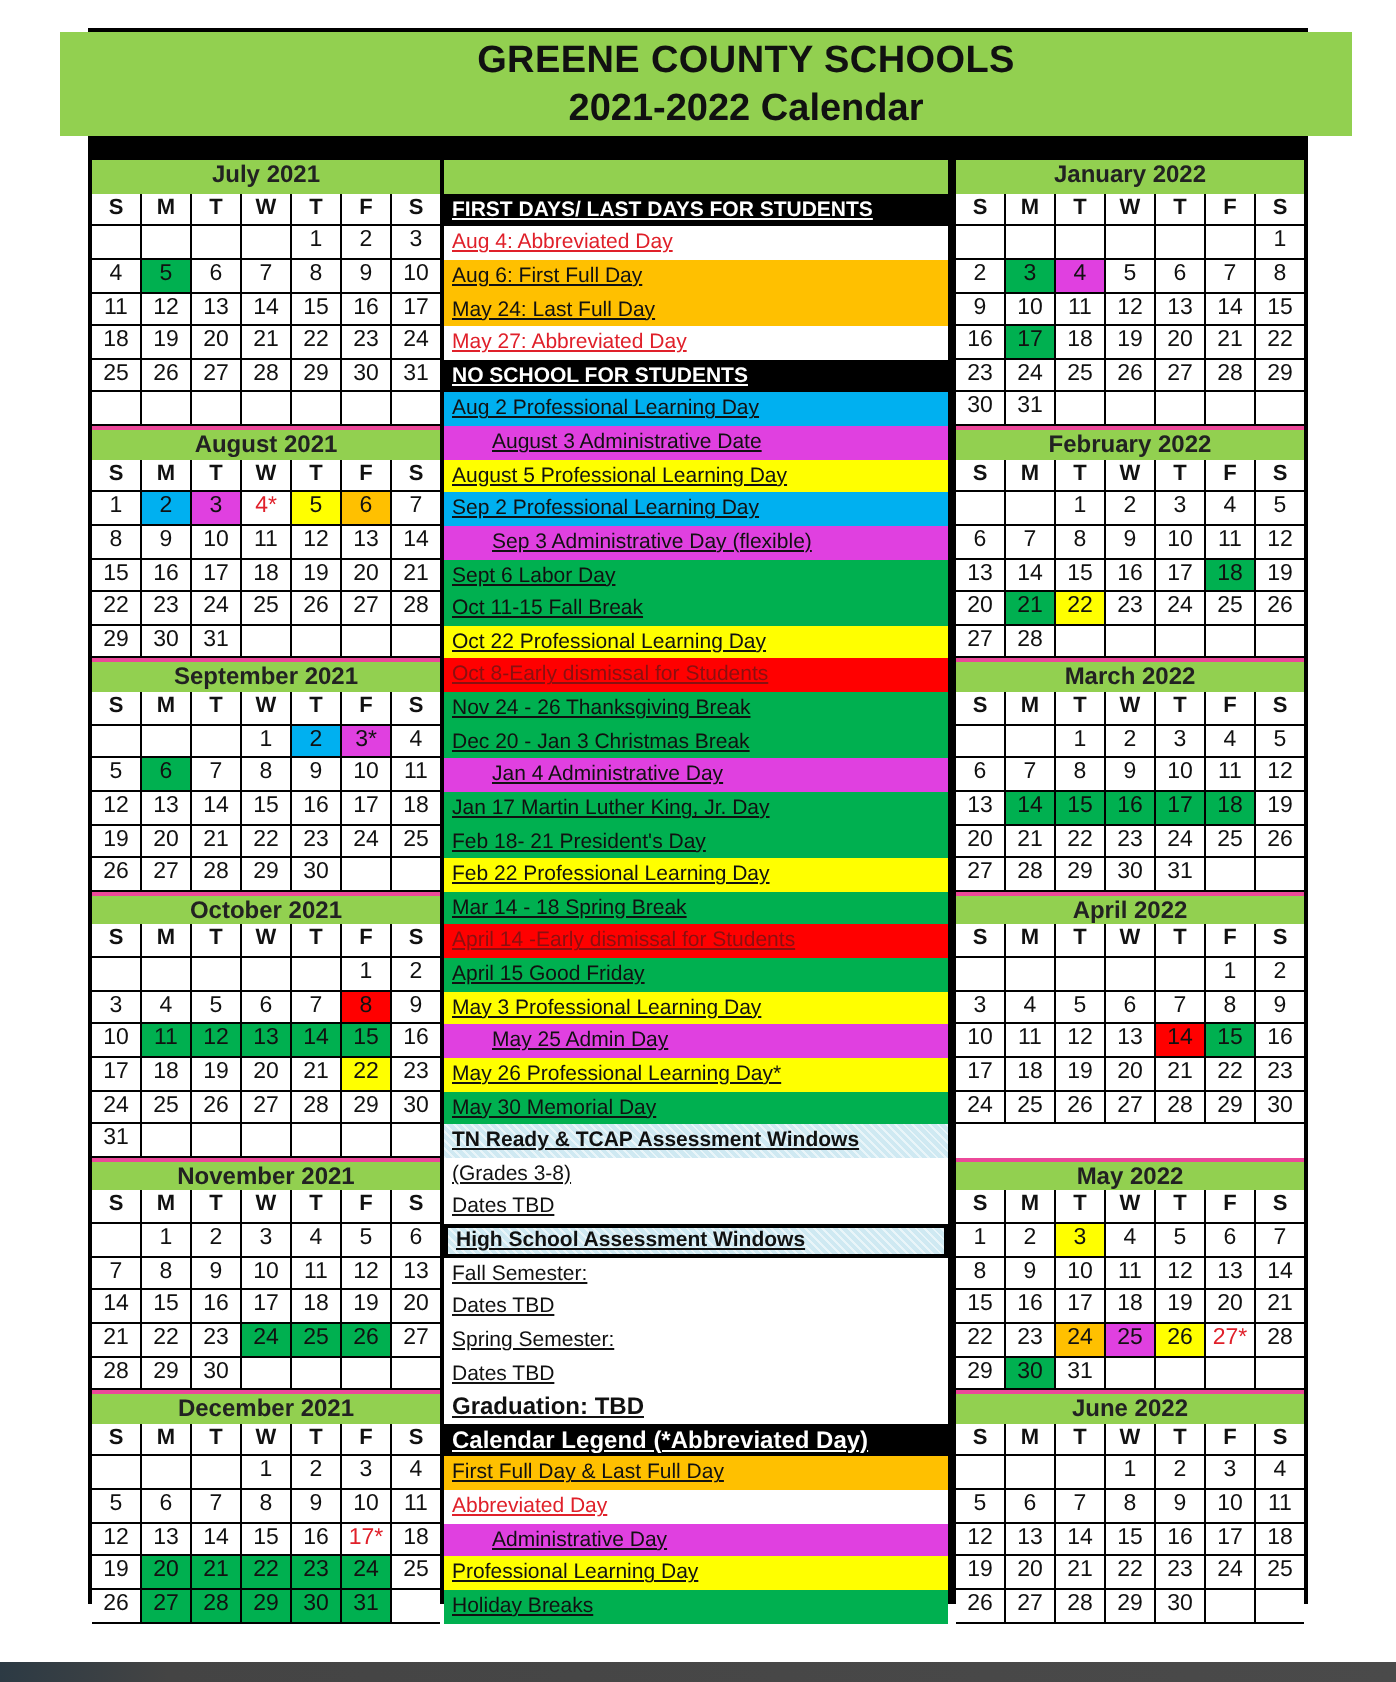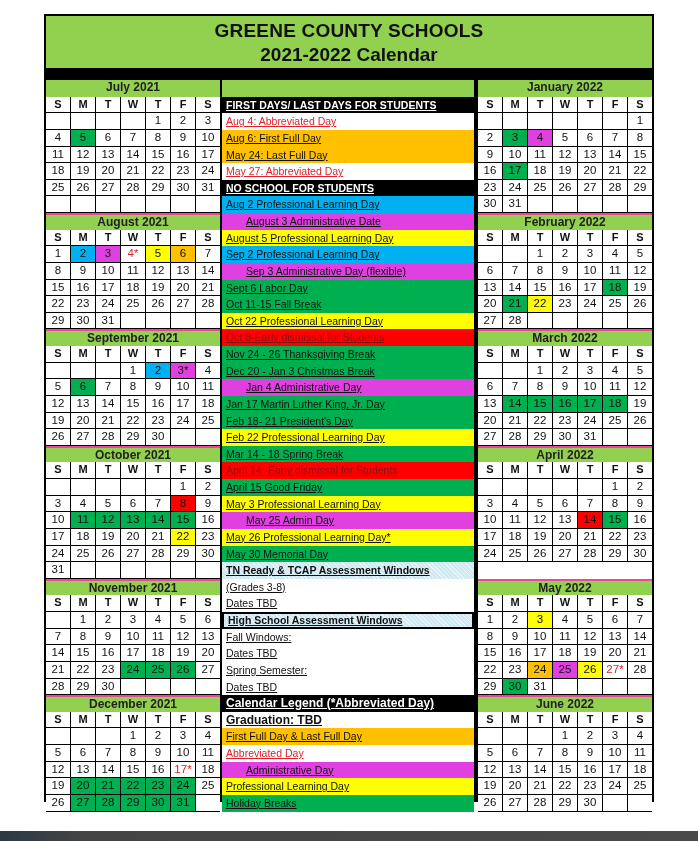--- a/index.html
+++ b/index.html
@@ -1,18 +1,18 @@
 <!DOCTYPE html>
 <html><head>
 <meta charset="utf-8">
 <style>
   html, body { margin:0; padding:0; background:#ffffff; }
   body { width:698px; height:841px; position:relative; overflow:hidden; font-family:"Liberation Sans", sans-serif; }
   .frame { position:absolute; left:44px; top:14px; width:610px; height:788px; background:#000; box-sizing:border-box; }
-  .title { position:absolute; left:46px; top:16px; width:606px; height:52px; background:#92d050; text-align:center; color:#111; }
+  .title { position:absolute; left:30px; top:16px; width:606px; height:52px; background:#92d050; text-align:center; color:#111;padding-left:40px; }
   .title .l1 { font-size:19px; font-weight:bold; line-height:24px; padding-top:3px; letter-spacing:0.2px; }
   .title .l2 { font-size:19px; font-weight:bold; line-height:24px; }
   .col { position:absolute; top:68px;margin-top:12px; }
   .col.left { left:46px; width:174px; }
   .col.mid { left:222px; width:252px; }
   .col.right { left:478px; width:174px; }
   .row { height:16.64px; box-sizing:border-box; position:relative; }
   .mhead { background:#92d050; border-top:2px solid #ec4899; text-align:center; font-weight:bold; font-size:12px; line-height:14px; color:#222; }
   .mhead.first { border-top:none; }
   .grid { display:flex; height:16.64px; }
@@ -443,26 +443,26 @@
     <div class="mrow m-red">April 14 -Early dismissal for Students</div>
     <div class="mrow m-green">April 15  Good Friday</div>
     <div class="mrow m-yellow">May 3 Professional Learning Day</div>
     <div class="mrow m-magenta">May 25 Admin Day</div>
     <div class="mrow m-yellow">May 26 Professional Learning Day*</div>
     <div class="mrow m-green">May 30  Memorial Day</div>
     <div class="mrow m-hatch">TN Ready &amp; TCAP Assessment Windows</div>
     <div class="mrow m-ul">(Grades 3-8)</div>
     <div class="mrow m-white">Dates TBD</div>
     <div class="mrow m-hatch boxed">High School Assessment Windows</div>
-    <div class="mrow m-ul">Fall Windows:</div>
+    <div class="mrow m-ul">Fall Semester:</div>
     <div class="mrow m-white">Dates TBD</div>
     <div class="mrow m-ul">Spring Semester:</div>
     <div class="mrow m-white">Dates TBD</div>
+    <div class="mrow m-bigbold">Graduation: TBD</div>
     <div class="mrow m-legend-head">Calendar Legend (*Abbreviated Day)</div>
-    <div class="mrow m-bigbold">Graduation: TBD</div>
     <div class="mrow m-orange">First Full Day &amp; Last Full Day</div>
     <div class="mrow m-redtext">Abbreviated Day</div>
     <div class="mrow m-magenta">Administrative Day</div>
     <div class="mrow m-yellow">Professional Learning Day</div>
     <div class="mrow m-green">Holiday Breaks</div>
   </div>
 <div class="col right" id="col-right">
     <div>
       <div class="row mhead first">January 2022</div>
       <div class="grid dow">

